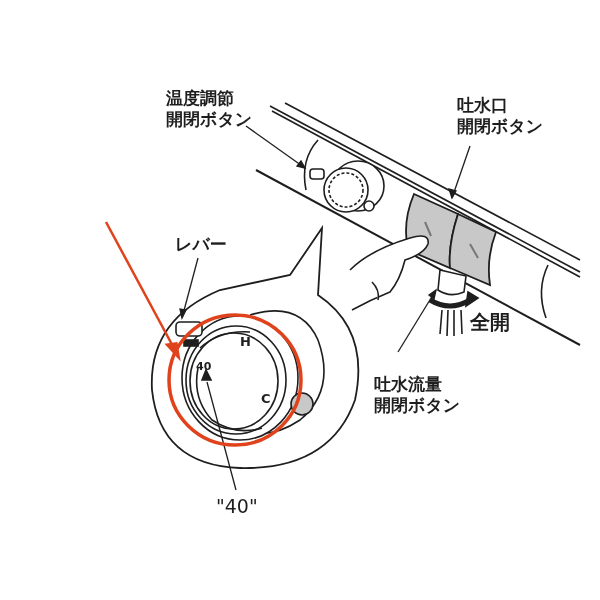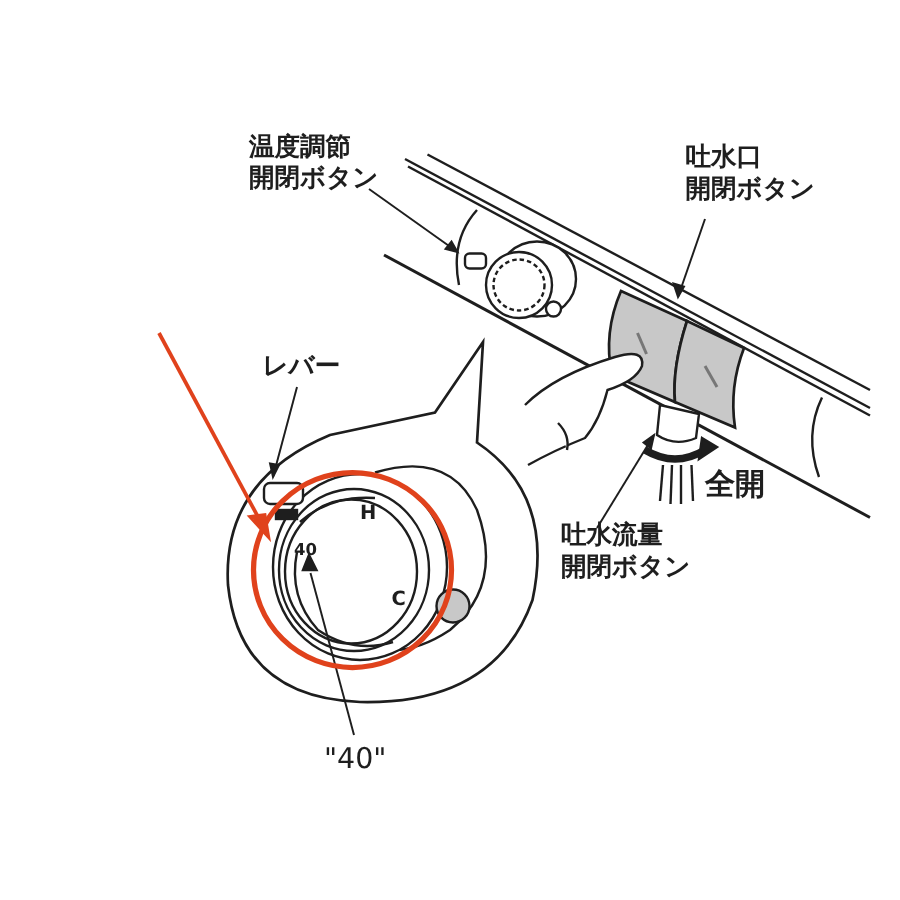--- a/index.html
+++ b/index.html
@@ -113,19 +113,19 @@
   <div class="label" style="left:457px; top:95px;">
     <span>吐水口</span>
     <span>開閉ボタン</span>
   </div>
 
 
   <div class="label" style="left:175px; top:234px;">レバー</div>
 
   <div class="label" style="left:470px; top:312px; font-size:20px;">全開</div>
 
-  <div class="label" style="left:374px; top:347px;">
+  <div class="label" style="left:374px; top:374px;">
     <span>吐水流量</span>
     <span>開閉ボタン</span>
   </div>
 
   <div class="label" style="left:216px; top:496px; font-weight:normal; font-size:19px;">"40"</div>
 </div>
 
 </body></html>

